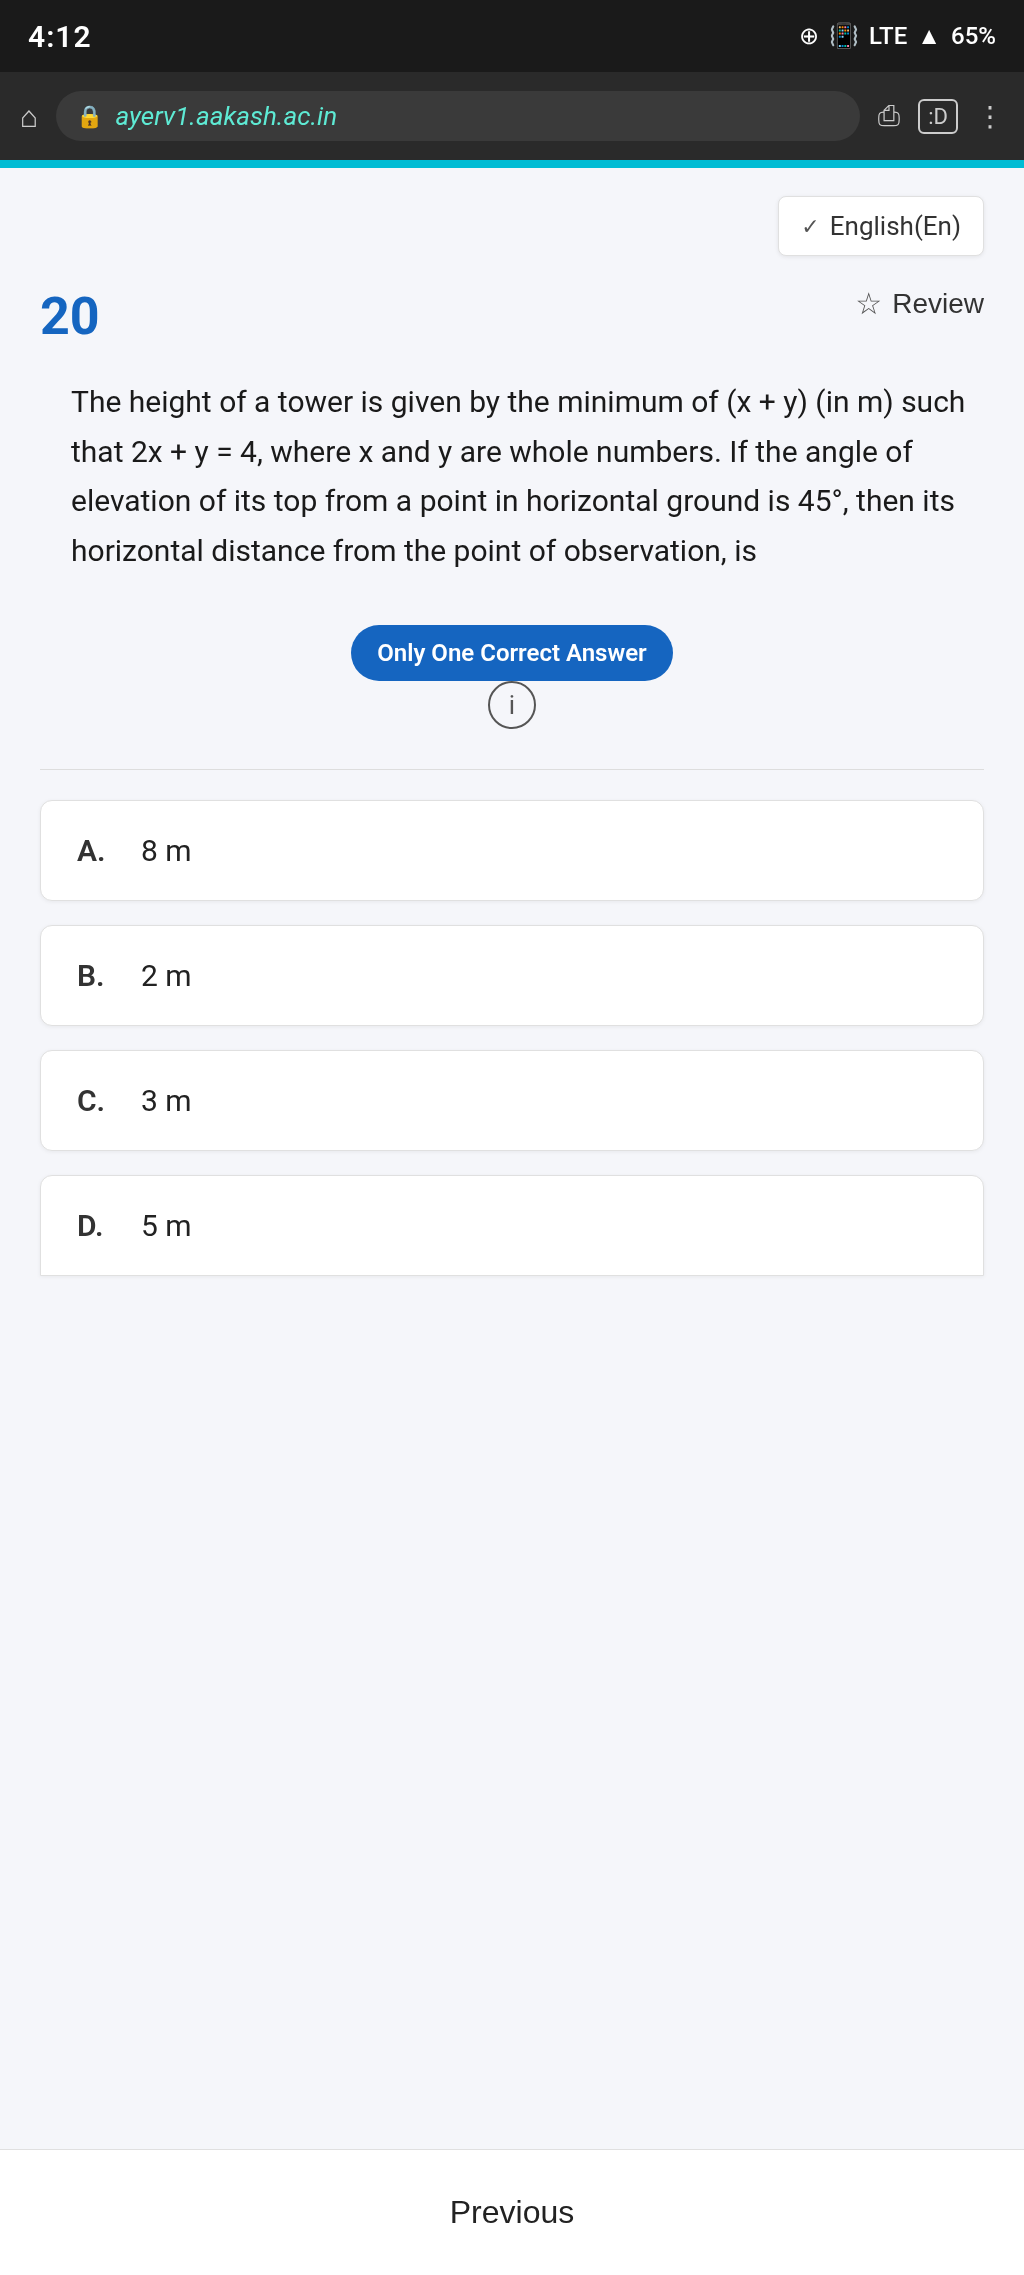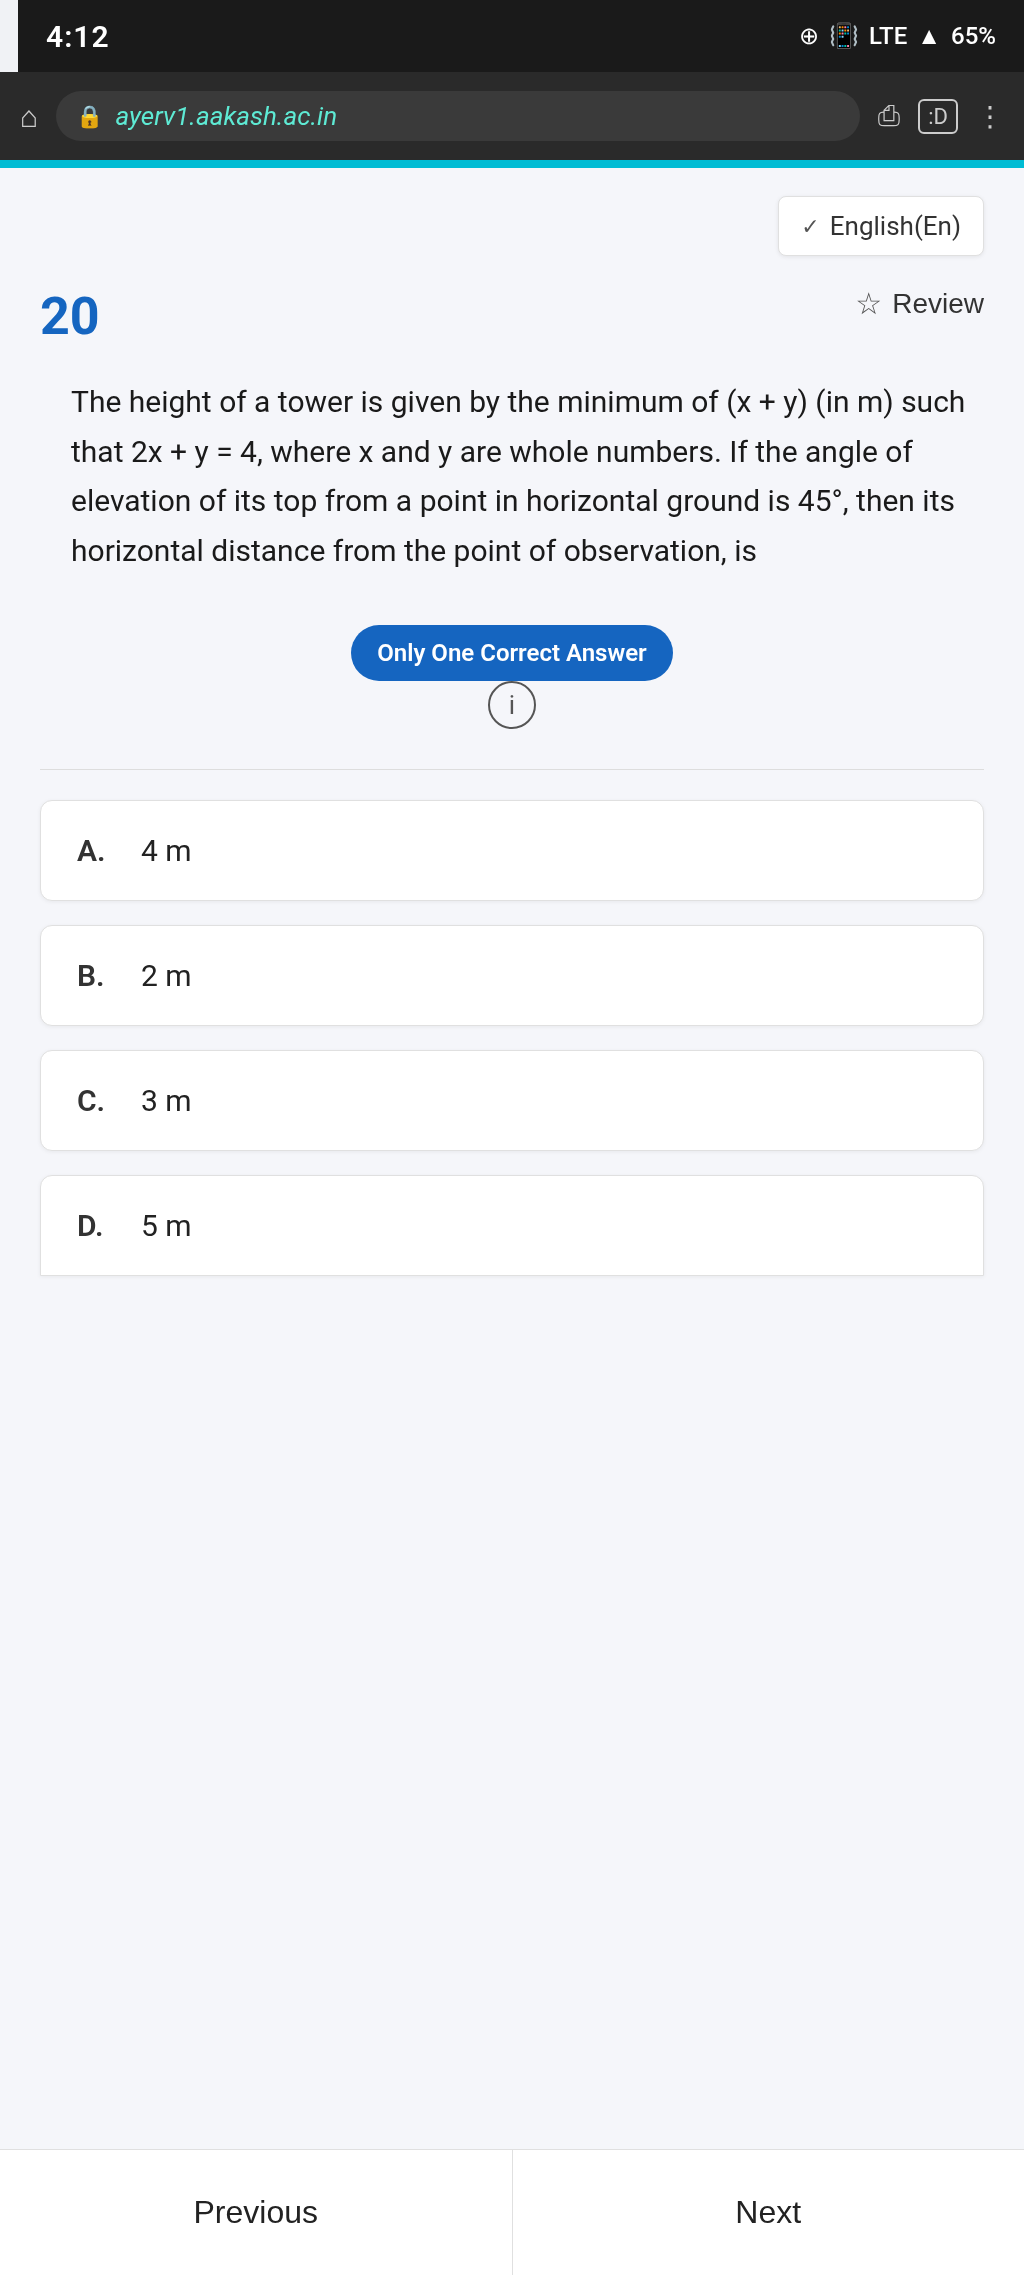--- a/index.html
+++ b/index.html
@@ -17,21 +17,20 @@
     .status-bar {
       background: #1a1a1a;
       color: white;
       display: flex;
       align-items: center;
       justify-content: space-between;
       padding: 16px 28px;
       height: 72px;
       font-size: 28px;
       font-weight: 500;
-      margin-left: 18px;
     }
     .status-time {
       font-size: 30px;
       font-weight: 600;
       letter-spacing: 1px;
     }
     .status-icons {
       display: flex;
       align-items: center;
       gap: 10px;
@@ -340,21 +339,21 @@
     </div>
 
     <hr class="divider">
 
   </div>
 
   <div class="options-section">
 
     <div class="option-card">
       <span class="option-letter">A.</span>
-      <span class="option-text">4 m</span>
+      <span class="option-text">8 m</span>
     </div>
 
     <div class="option-card">
       <span class="option-letter">B.</span>
       <span class="option-text">2 m</span>
     </div>
 
     <div class="option-card">
       <span class="option-letter">C.</span>
       <span class="option-text">3 m</span>
@@ -366,14 +365,13 @@
     </div>
 
   </div>
 
   <div class="bottom-spacer"></div>
 
 </div>
 
 <div class="nav-buttons">
   <button class="nav-btn">Previous</button>
-  <button class="nav-btn">Next</button>
 </div>
 
 </body></html>

